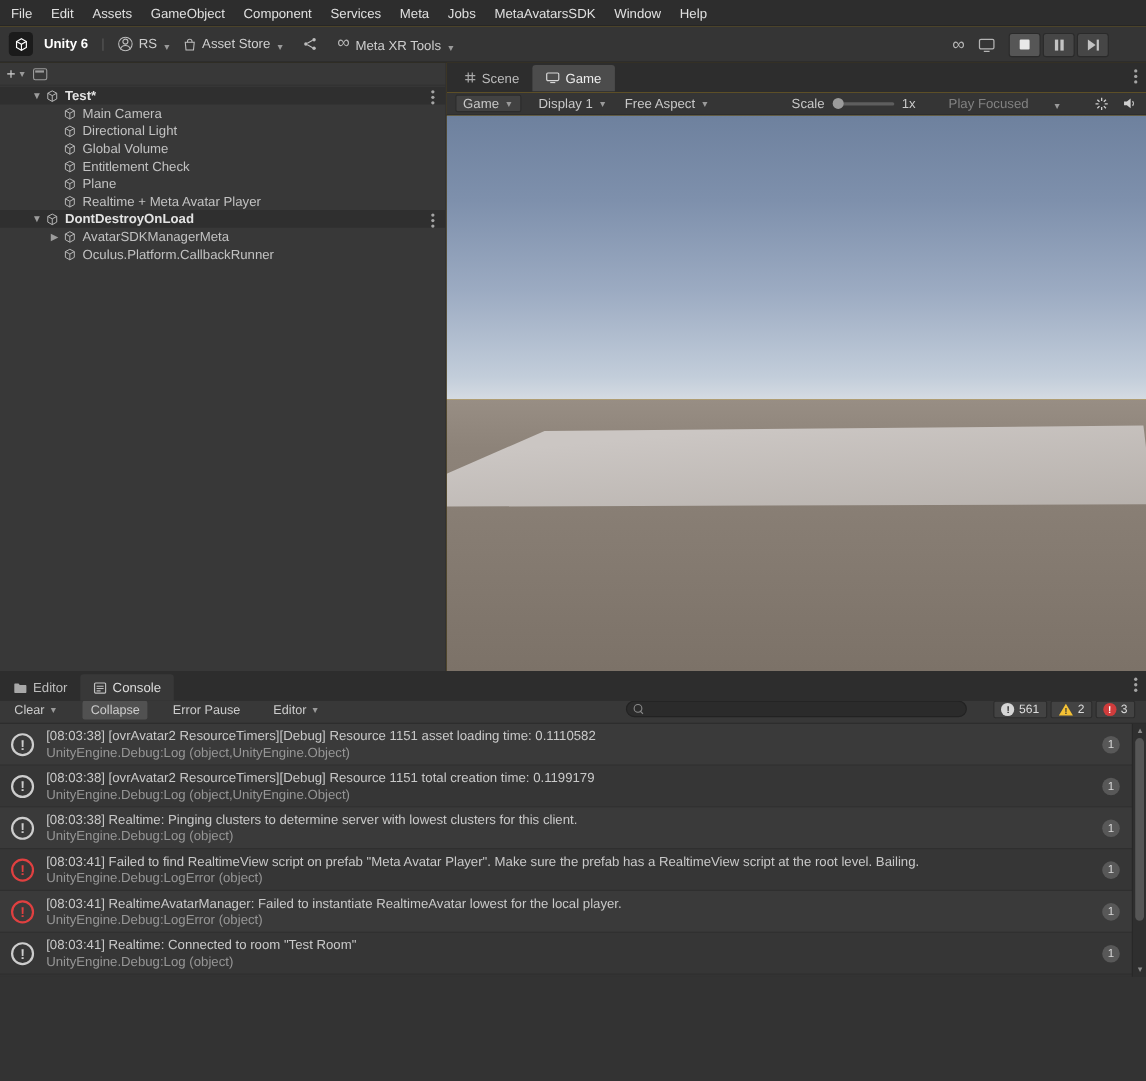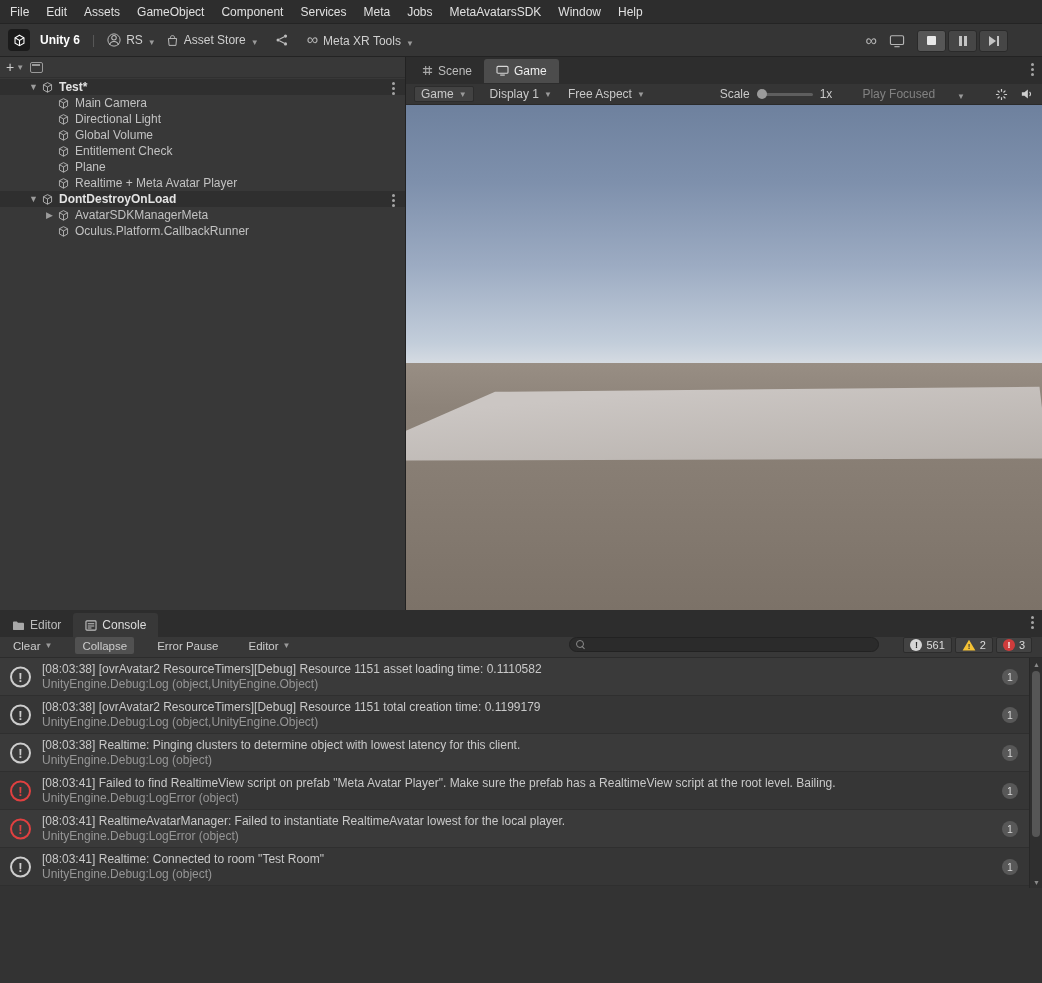--- a/index.html
+++ b/index.html
@@ -502,21 +502,21 @@
     <span class="cicon info">!</span>
     <span class="lines">
       <span class="l1">[08:03:38] [ovrAvatar2 ResourceTimers][Debug] Resource 1151 total creation time: 0.1199179</span>
       <span class="l2">UnityEngine.Debug:Log (object,UnityEngine.Object)</span>
     </span>
     <span class="badge">1</span>
   </div>
           <div class="crow">
     <span class="cicon info">!</span>
     <span class="lines">
-      <span class="l1">[08:03:38] Realtime: Pinging clusters to determine object with lowest latency for this client.</span>
+      <span class="l1">[08:03:38] Realtime: Pinging clusters to determine server with lowest clusters for this client.</span>
       <span class="l2">UnityEngine.Debug:Log (object)</span>
     </span>
     <span class="badge">1</span>
   </div>
           <div class="crow">
     <span class="cicon error">!</span>
     <span class="lines">
       <span class="l1">[08:03:41] Failed to find RealtimeView script on prefab "Meta Avatar Player". Make sure the prefab has a RealtimeView script at the root level. Bailing.</span>
       <span class="l2">UnityEngine.Debug:LogError (object)</span>
     </span>

